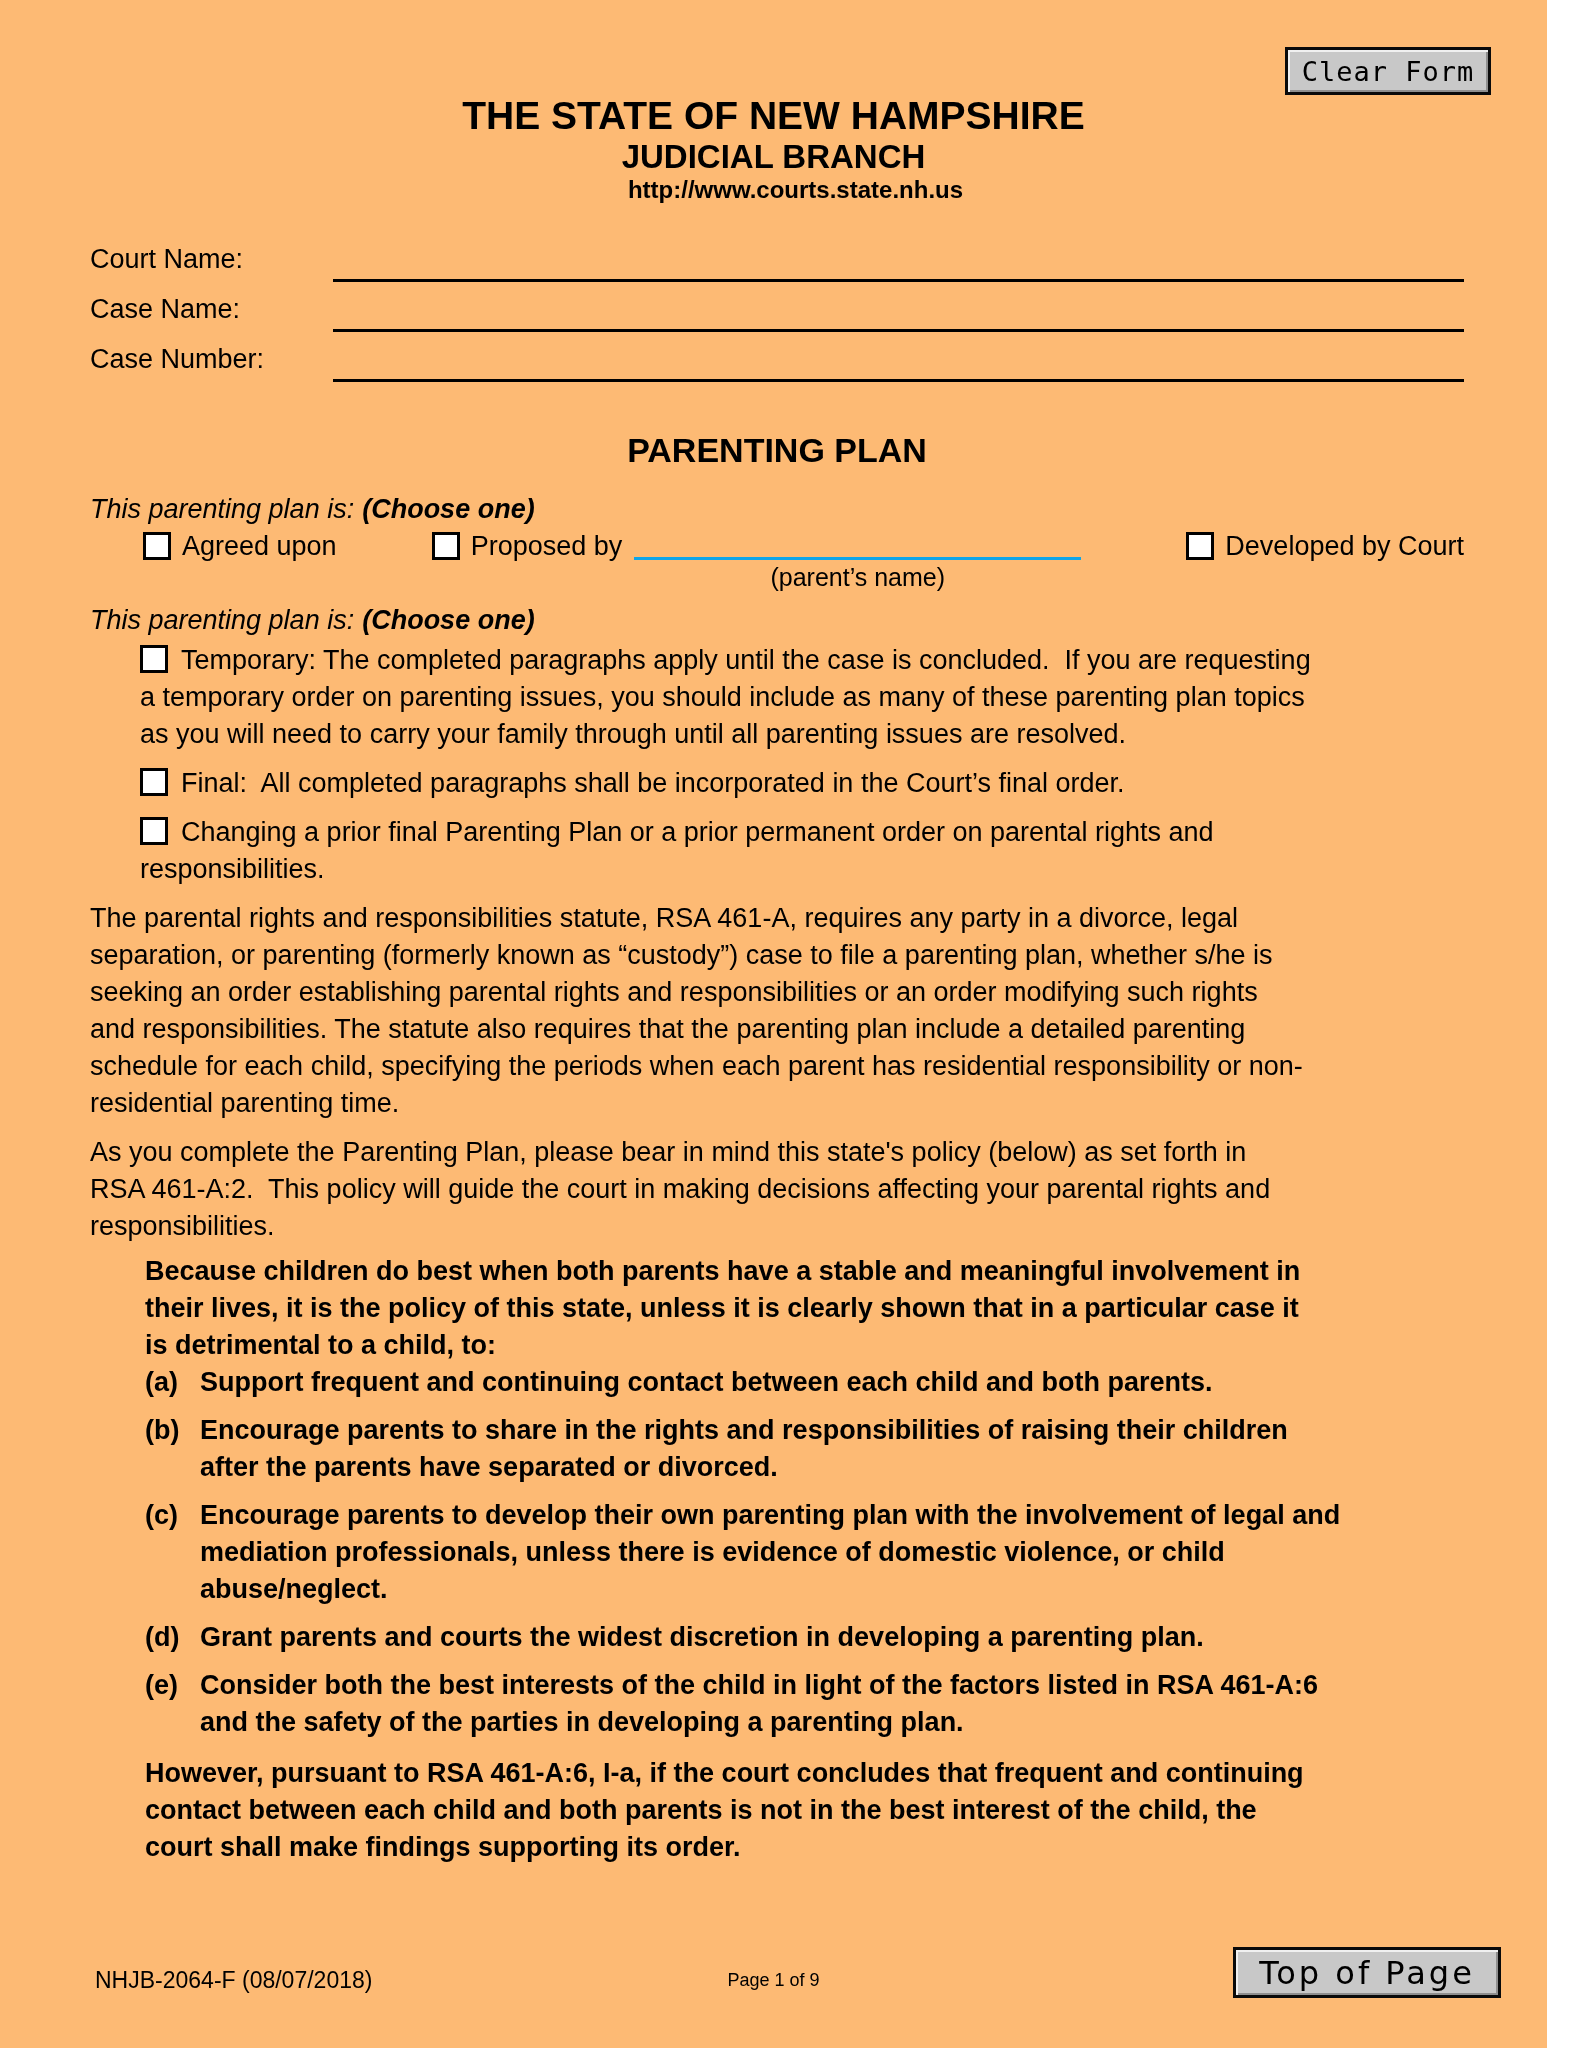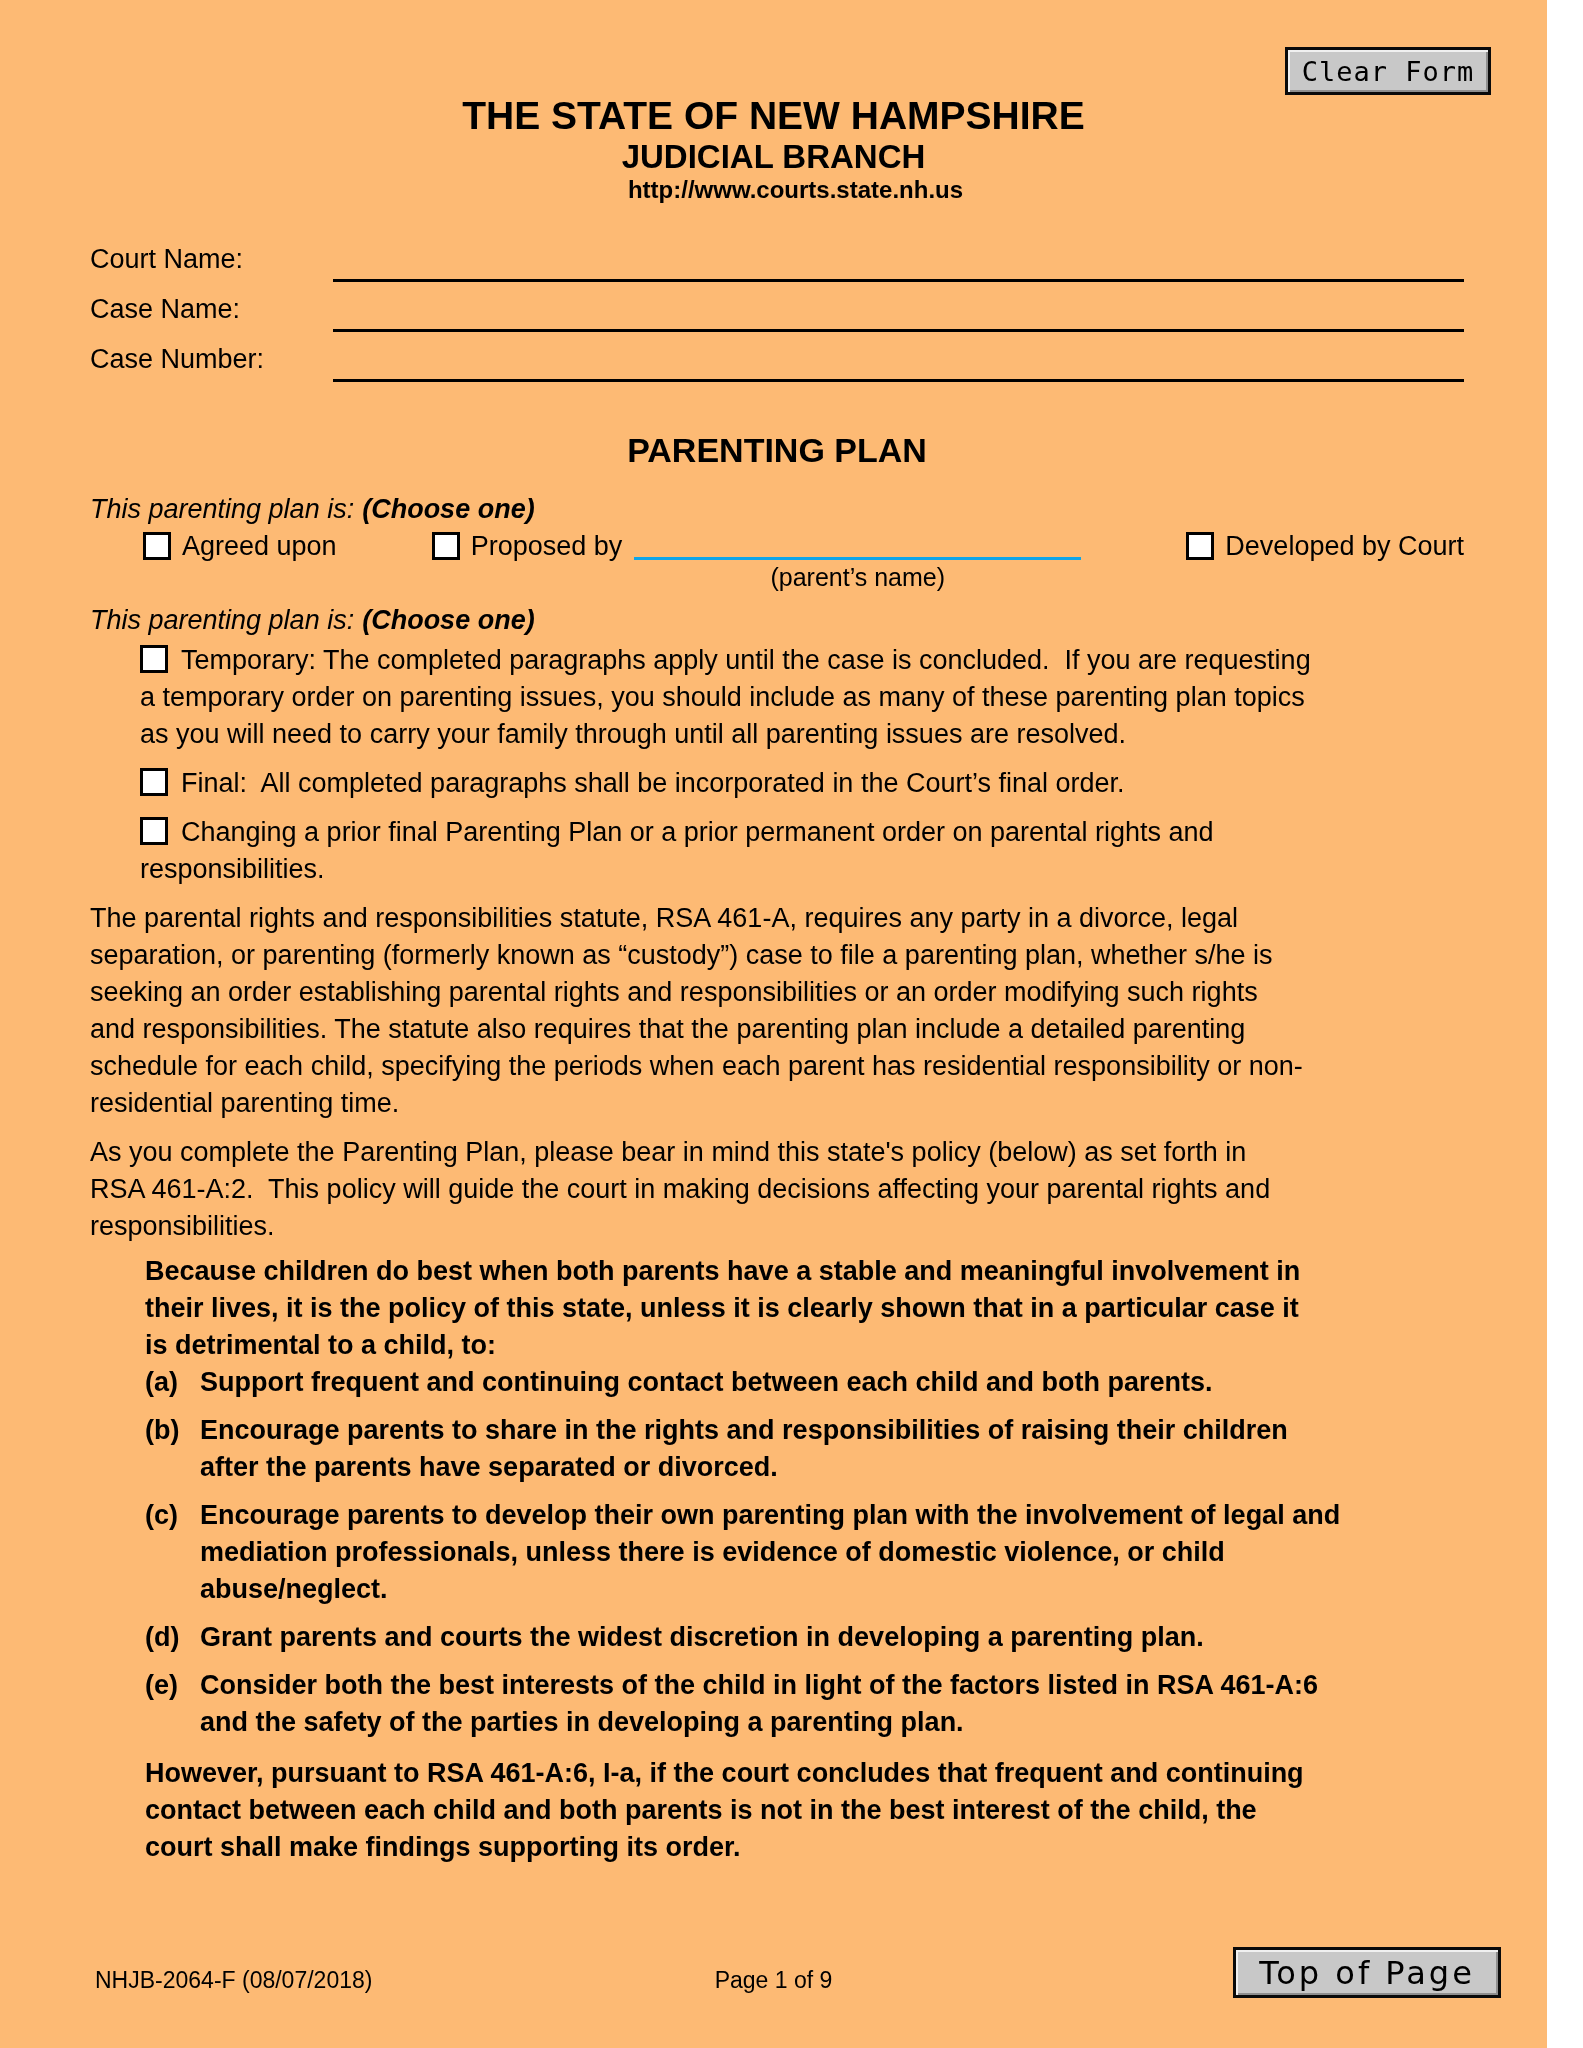--- a/index.html
+++ b/index.html
@@ -80,21 +80,21 @@
   .para { margin-top: 12px; white-space: pre; }
   
   .policy-intro { margin-left: 55px; margin-top: 8px; font-weight: bold; white-space: pre; }
   .policy-item { display: flex; margin-left: 55px; margin-top: 11px; font-weight: bold; }
   .policy-items .policy-item:first-child { margin-top: 0; }
   .policy-item .marker { width: 55px; flex: none; }
   .policy-item .item-text { white-space: pre; }
   .however { margin-left: 55px; margin-top: 14px; font-weight: bold; white-space: pre; }
   
   .footer-left { position: absolute; left: 95px; top: 1966px; font-size: 23px; line-height: 28px; }
-  .footer-page { position: absolute; left: 0; top: 1966px; width: 100%; text-align: center; font-size: 23px; line-height: 28px; }
+  .footer-page { position: absolute; left: 0; top: 1966px; width: 100%; text-align: center; font-size: 18px; line-height: 28px; }
 </style>
 </head>
 <body>
 
 <div class="page">
 
   <button class="btn clear-btn">Clear Form</button>
 
   <div class="header">
     <div class="h1">THE STATE OF NEW HAMPSHIRE</div>

